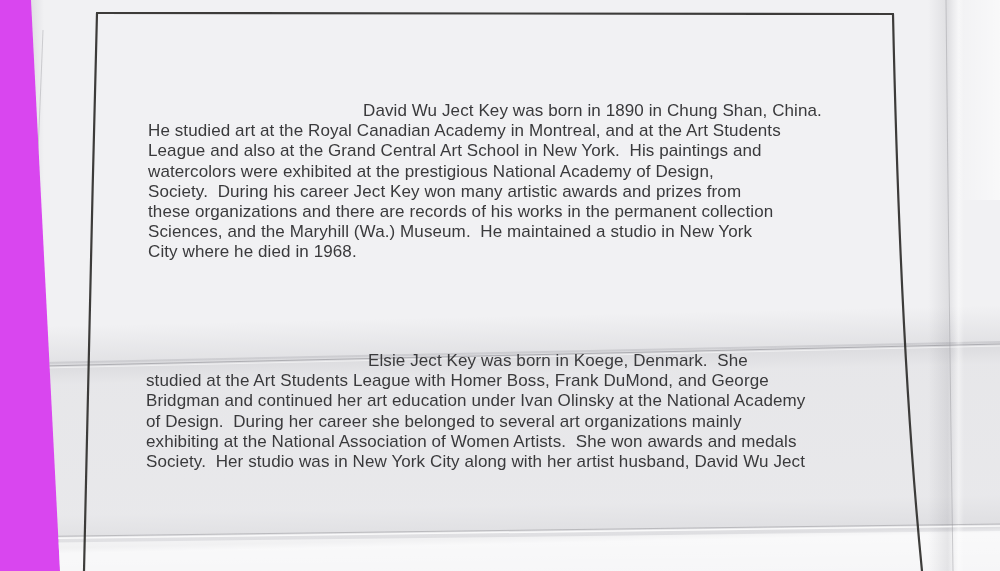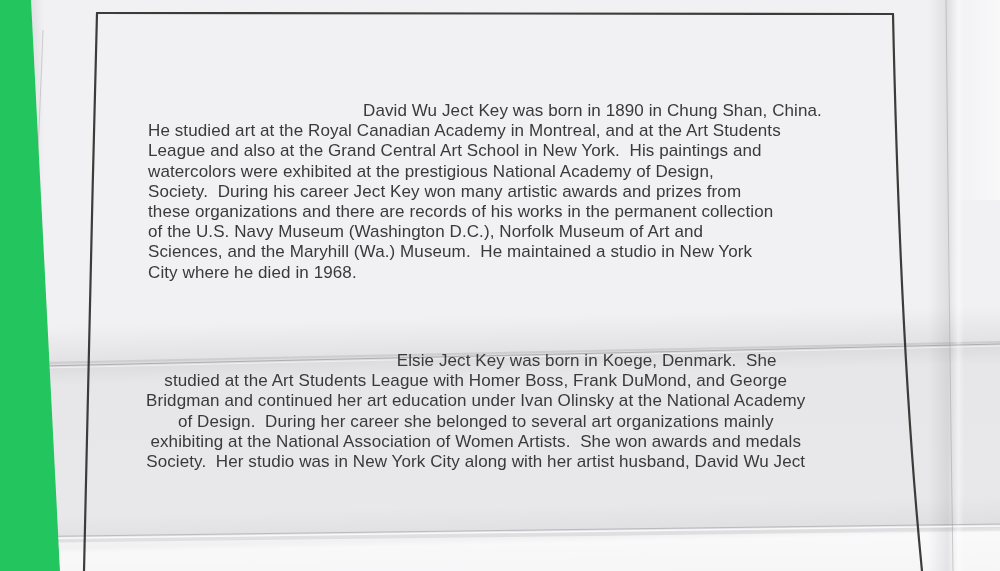--- a/index.html
+++ b/index.html
@@ -1,20 +1,20 @@
 <!DOCTYPE html>
 <html><head>
 <meta charset="utf-8">
 <style>
   html,body{margin:0;padding:0;background:#bfbfc3;}
   .stage{
     position:relative;
     width:1000px;height:571px;
     margin:0 auto;
-    background:#22c55e;
+    background:#d946ef;
     overflow:hidden;
     font-family:"Liberation Sans", sans-serif;
   }
   .paper{
     position:absolute;inset:0;
     background:#f1f1f3;
     clip-path:polygon(31px 0, 1000px 0, 1000px 571px, 60px 571px);
   }
   .band{position:absolute;pointer-events:none;}
   .band-left-edge{left:26px;top:0;width:18px;height:100%;
@@ -38,21 +38,21 @@
   .overlay-svg{position:absolute;left:0;top:0;pointer-events:none;}
   .para{
     position:absolute;
     font-size:17px;
     line-height:20.2px;
     color:#3a3a3c;
     letter-spacing:0.1px;
   }
   .para .line{white-space:pre;}
   .para-david{left:148px;top:101px;}
-  .para-elsie{left:146px;top:351px;text-align:center;}
+  .para-elsie{left:146px;top:351px;}
   .para-david .line:first-child{padding-left:215px;}
   .para-elsie .line:first-child{padding-left:222px;}
 </style>
 </head>
 <body>
 
 <div class="stage">
   <div class="paper">
 
     <div class="band band-left-edge"></div>
@@ -78,21 +78,20 @@
       </g>
     </svg>
 
     <div class="para para-david">
       <div class="line">David Wu Ject Key was born in 1890 in Chung Shan, China.</div>
       <div class="line">He studied art at the Royal Canadian Academy in Montreal, and at the Art Students</div>
       <div class="line">League and also at the Grand Central Art School in New York.  His paintings and</div>
       <div class="line">watercolors were exhibited at the prestigious National Academy of Design,</div>
       <div class="line">Society.  During his career Ject Key won many artistic awards and prizes from</div>
       <div class="line">these organizations and there are records of his works in the permanent collection</div>
-      <div class="line">of the U.S. Navy Museum (Washington D.C.), Norfolk Museum of Art and</div>
       <div class="line">Sciences, and the Maryhill (Wa.) Museum.  He maintained a studio in New York</div>
       <div class="line">City where he died in 1968.</div>
     </div>
 
     <div class="para para-elsie">
       <div class="line">Elsie Ject Key was born in Koege, Denmark.  She</div>
       <div class="line">studied at the Art Students League with Homer Boss, Frank DuMond, and George</div>
       <div class="line">Bridgman and continued her art education under Ivan Olinsky at the National Academy</div>
       <div class="line">of Design.  During her career she belonged to several art organizations mainly</div>
       <div class="line">exhibiting at the National Association of Women Artists.  She won awards and medals</div>

